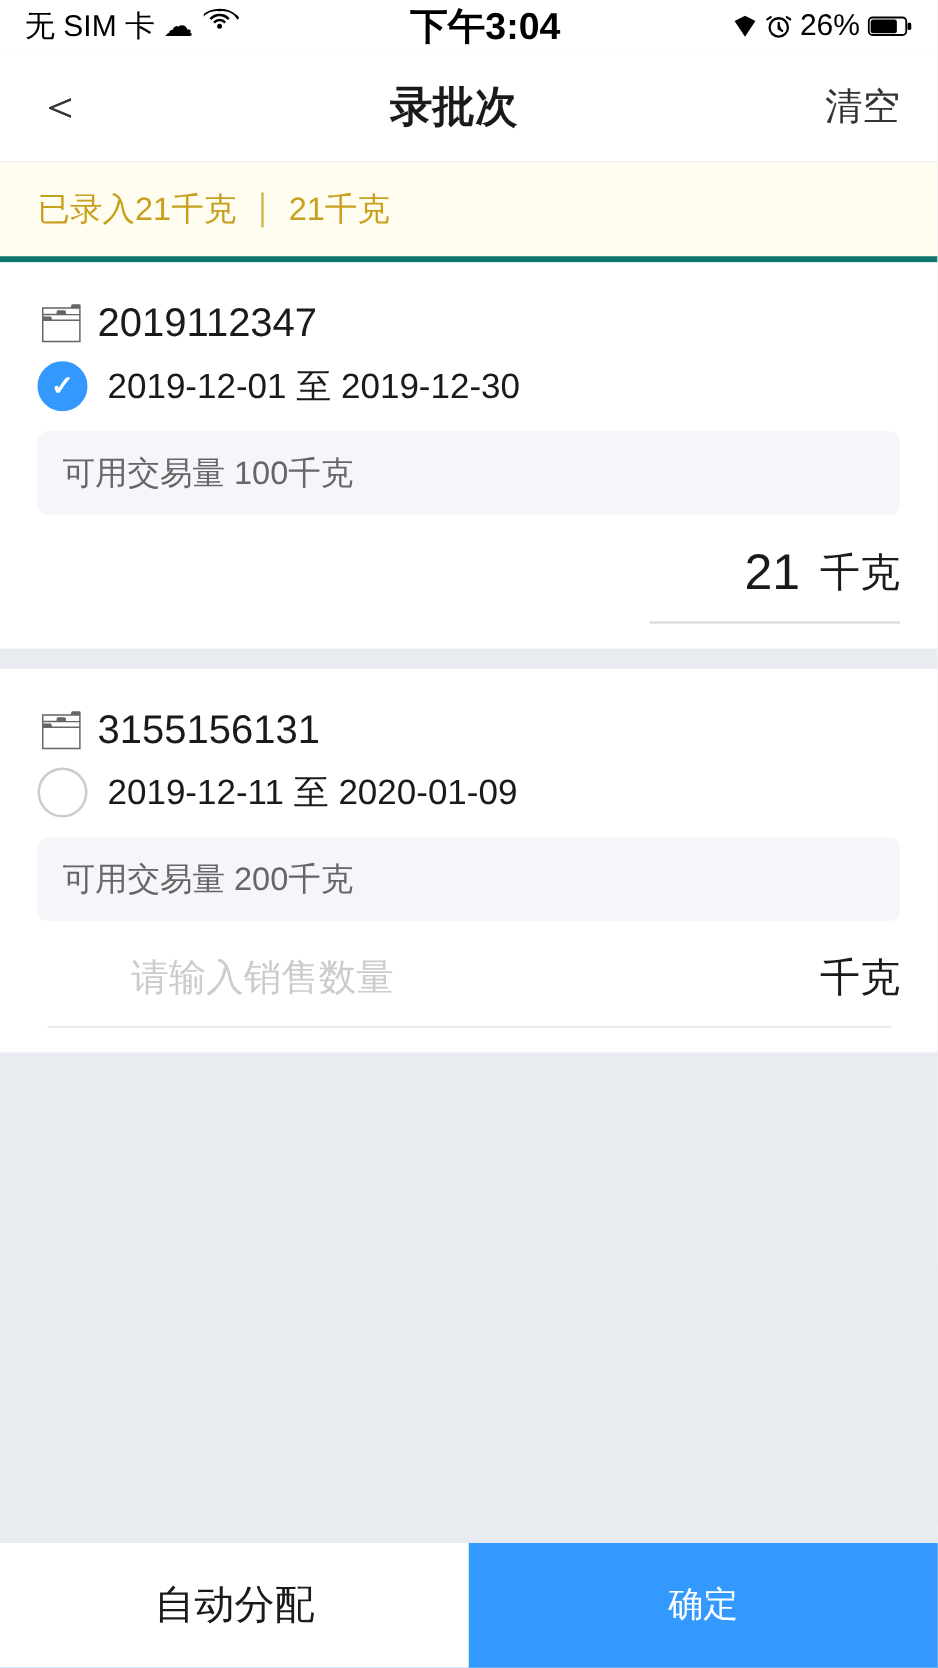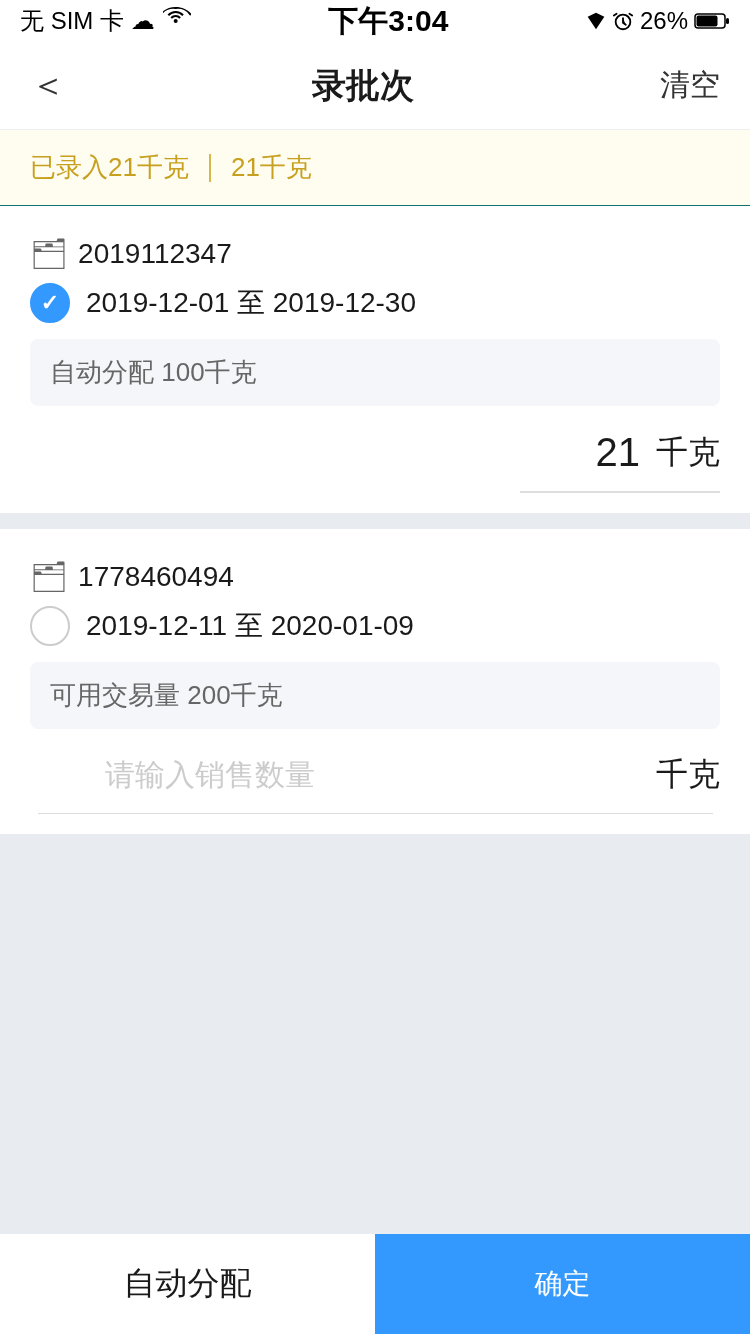--- a/index.html
+++ b/index.html
@@ -68,21 +68,21 @@
       cursor: pointer;
     }
 
     
     .summary-bar {
       background: #fffdf0;
       padding: 20px 30px;
       display: flex;
       align-items: center;
       gap: 20px;
-      border-bottom: 1px solid #0f766e;
+      border-bottom: 5px solid #0f766e;
     }
     .summary-label {
       font-size: 26px;
       color: #c8a020;
     }
     .summary-divider {
       width: 2px;
       height: 28px;
       background: #d4b84a;
     }
@@ -104,21 +104,21 @@
       display: flex;
       align-items: center;
       gap: 10px;
       margin-bottom: 12px;
     }
     .batch-icon {
       font-size: 30px;
       color: #666;
     }
     .batch-id {
-      font-size: 28px;
+      font-size: 32px;
       font-weight: 500;
       color: #1a1a1a;
     }
     .batch-date-row {
       display: flex;
       align-items: center;
       gap: 16px;
       margin-bottom: 16px;
     }
     .radio-circle {
@@ -318,37 +318,37 @@
     <div class="batch-container">
       <div class="batch-item">
         <div class="batch-header">
           <span class="batch-icon">🗂</span>
           <span class="batch-id">2019112347</span>
         </div>
         <div class="batch-date-row">
           <div class="radio-circle checked"></div>
           <span class="batch-date">2019-12-01 至 2019-12-30</span>
         </div>
-        <div class="batch-available">自动分配 100千克</div>
+        <div class="batch-available">可用交易量 100千克</div>
       </div>
       <div class="amount-row">
         <span class="amount-value">21</span>
         <span class="amount-unit">千克</span>
       </div>
       <div class="amount-underline"></div>
       <div style="height:20px;"></div>
     </div>
 
     <div class="separator"></div>
 
     <div class="batch-container">
       <div class="batch-item">
         <div class="batch-header">
           <span class="batch-icon">🗂</span>
-          <span class="batch-id">1778460494</span>
+          <span class="batch-id">3155156131</span>
         </div>
         <div class="batch-date-row">
           <div class="radio-circle"></div>
           <span class="batch-date">2019-12-11 至 2020-01-09</span>
         </div>
         <div class="batch-available">可用交易量 200千克</div>
       </div>
       <div class="input-row">
         <input class="sale-input" type="number" placeholder="请输入销售数量" style="">
         <span class="input-unit">千克</span>

